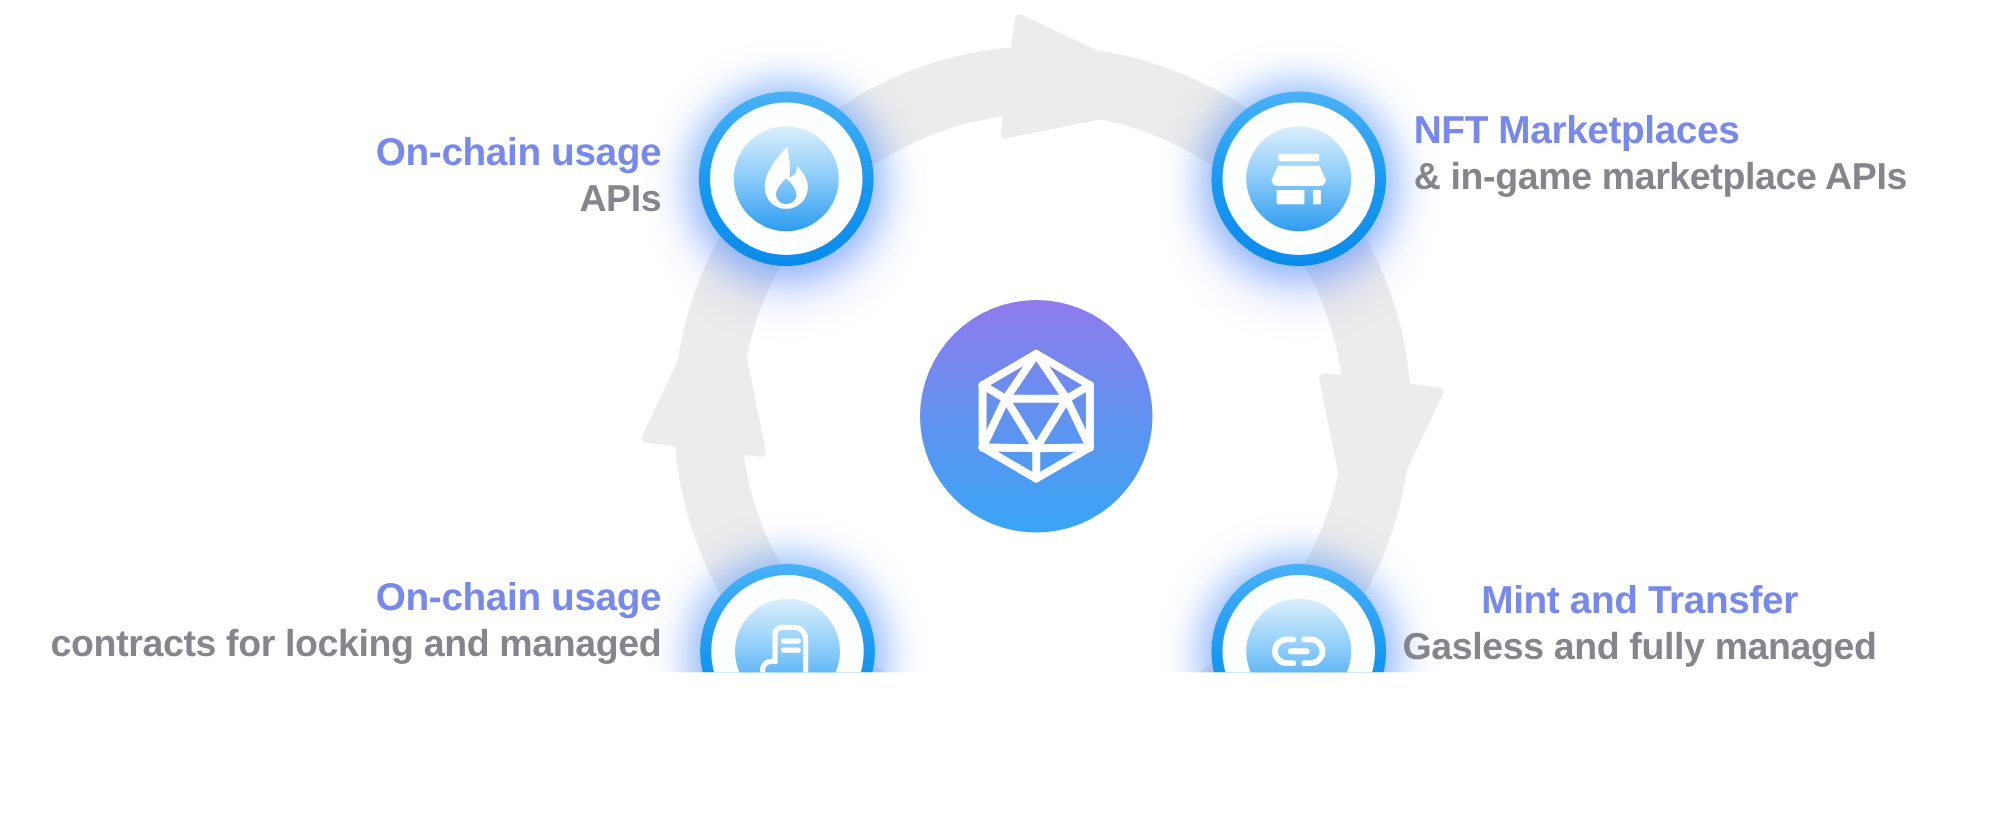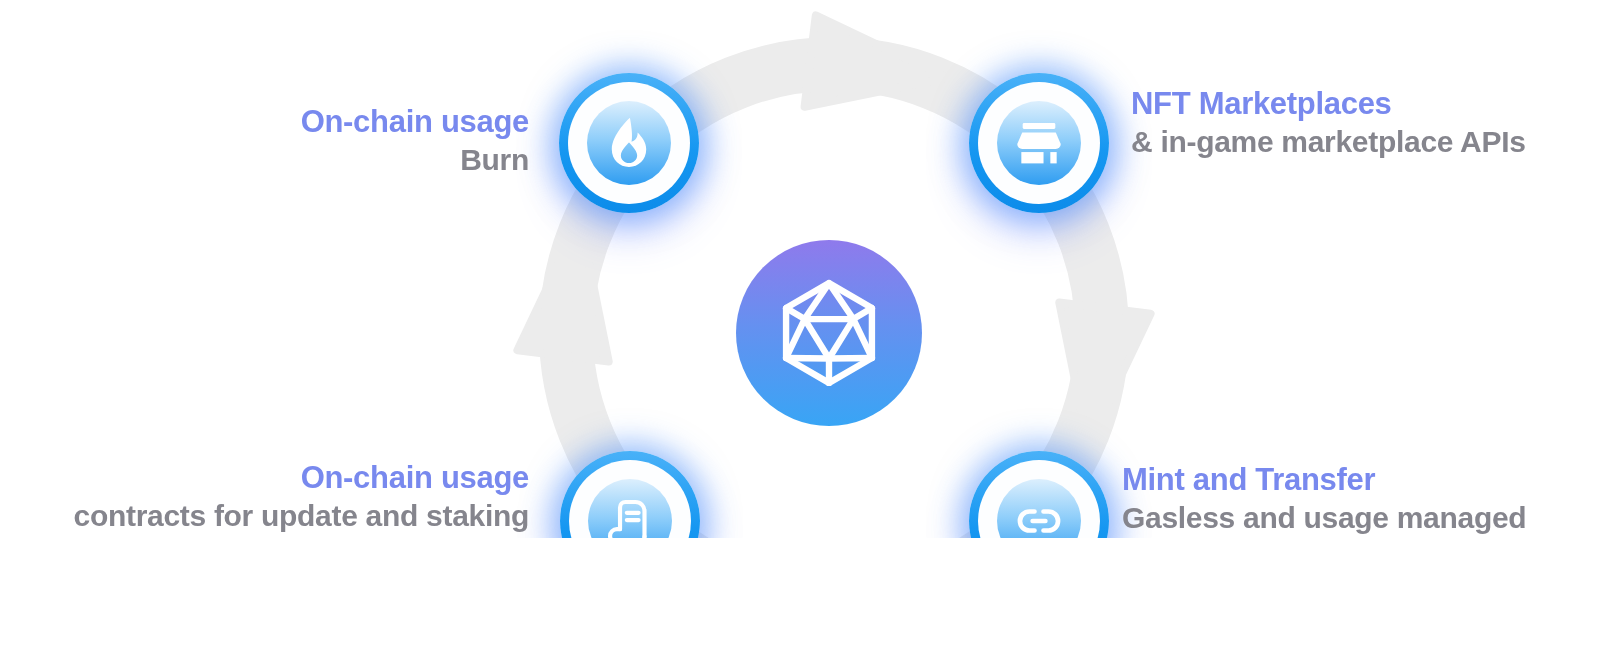--- a/index.html
+++ b/index.html
@@ -41,21 +41,21 @@
     font-size:31px; font-weight:700; color:#7889EE;
     letter-spacing:-0.3px; line-height:40px; white-space:nowrap;
   }
   .label .sub {
     font-size:30px; font-weight:700; color:#85858D;
     letter-spacing:-0.3px; line-height:36px; white-space:nowrap;
   }
   .label-tl { right:1110px; top:102px; text-align:right; }
   .label-tr { left:1092px; top:84px; text-align:left; }
   .label-bl { right:1110px; top:458px; text-align:right; }
-  .label-br { left:1083px; top:460px; text-align:left; }
+  .label-br { left:1083px; top:460px; text-align:center; }
 </style>
 </head>
 <body>
 
 <div class="stage">
 
   <svg class="ring-svg" width="1600" height="655" viewBox="0 0 1600 655">
     <circle cx="795" cy="332" r="268" fill="none" stroke="#ECECEC" stroke-width="54"></circle>
     <g fill="#ECECEC" stroke="#ECECEC" stroke-width="8" stroke-linejoin="round">
       <polygon points="-24,-46 -24,46 114,0" transform="translate(795,64) rotate(7)"></polygon>
@@ -129,31 +129,31 @@
         <path d="M50,7 L29,38 M50,7 L71,38"></path>
         <path d="M13,28.5 L29,38 M87,28.5 L71,38"></path>
         <path d="M13,71.5 L29,38 M87,71.5 L71,38"></path>
         <path d="M13,71.5 L50,72 M87,71.5 L50,72 M50,93 L50,72"></path>
       </g>
     </svg>
   </div>
 
   <div class="label label-tl">
     <div class="title">On-chain usage</div>
-    <div class="sub">Burn</div>
+    <div class="sub">APIs</div>
   </div>
 
   <div class="label label-tr">
     <div class="title">NFT Marketplaces</div>
     <div class="sub">&amp; in-game marketplace APIs</div>
   </div>
 
   <div class="label label-bl">
     <div class="title">On-chain usage</div>
-    <div class="sub">contracts for update and staking</div>
+    <div class="sub">contracts for locking and managed</div>
   </div>
 
   <div class="label label-br">
     <div class="title">Mint and Transfer</div>
-    <div class="sub">Gasless and usage managed</div>
+    <div class="sub">Gasless and fully managed</div>
   </div>
 
 </div>
 
 </body></html>

